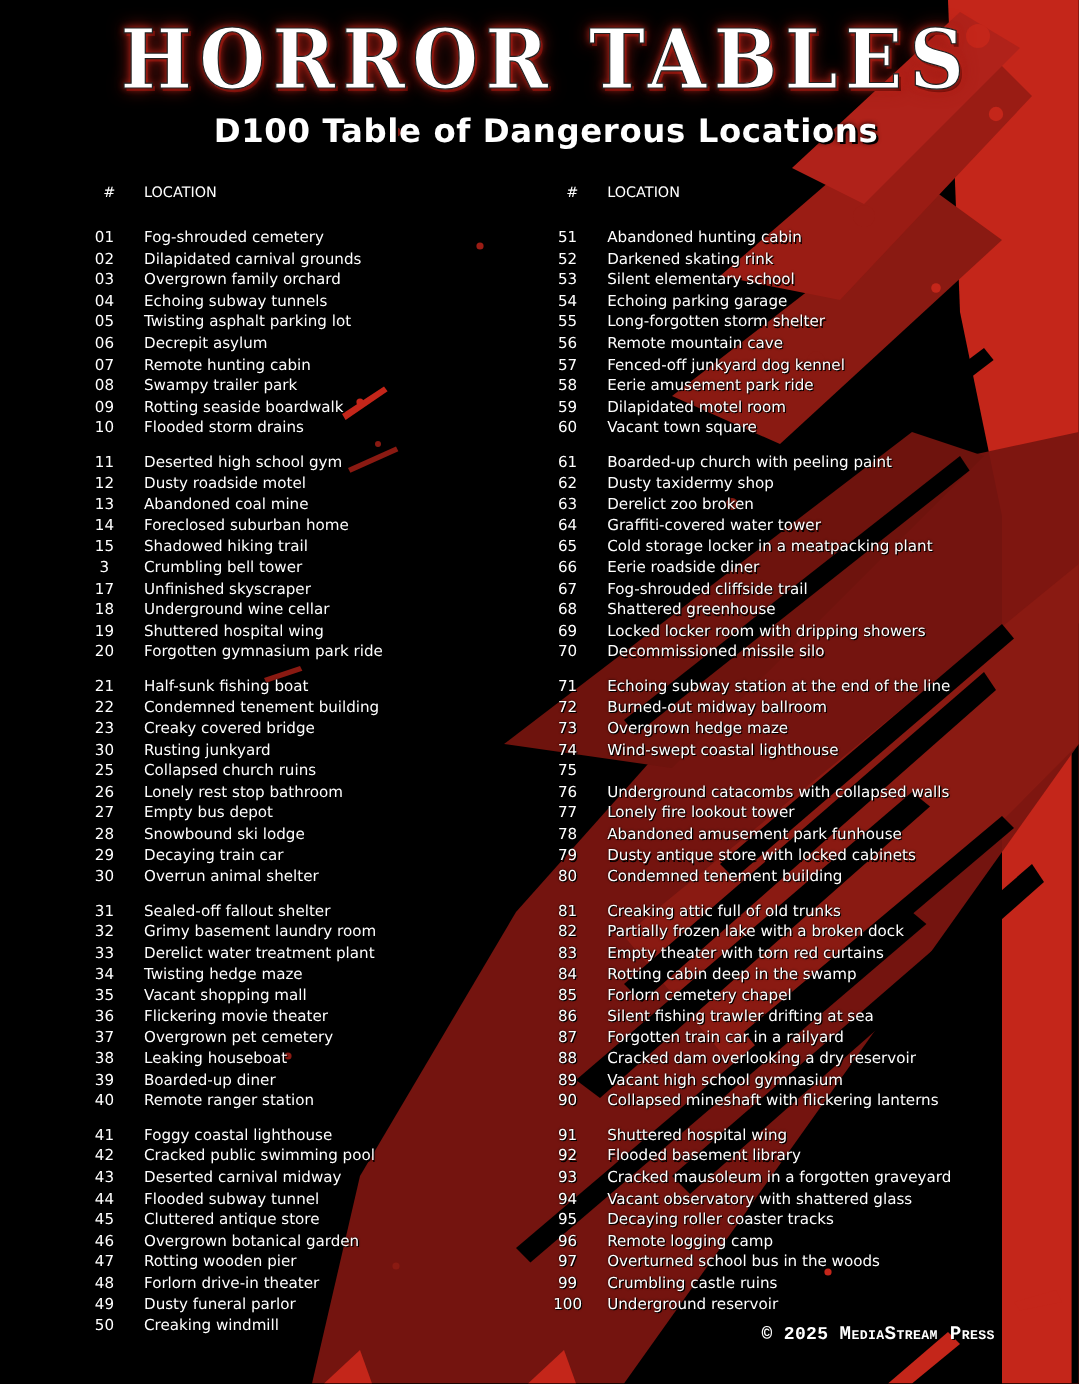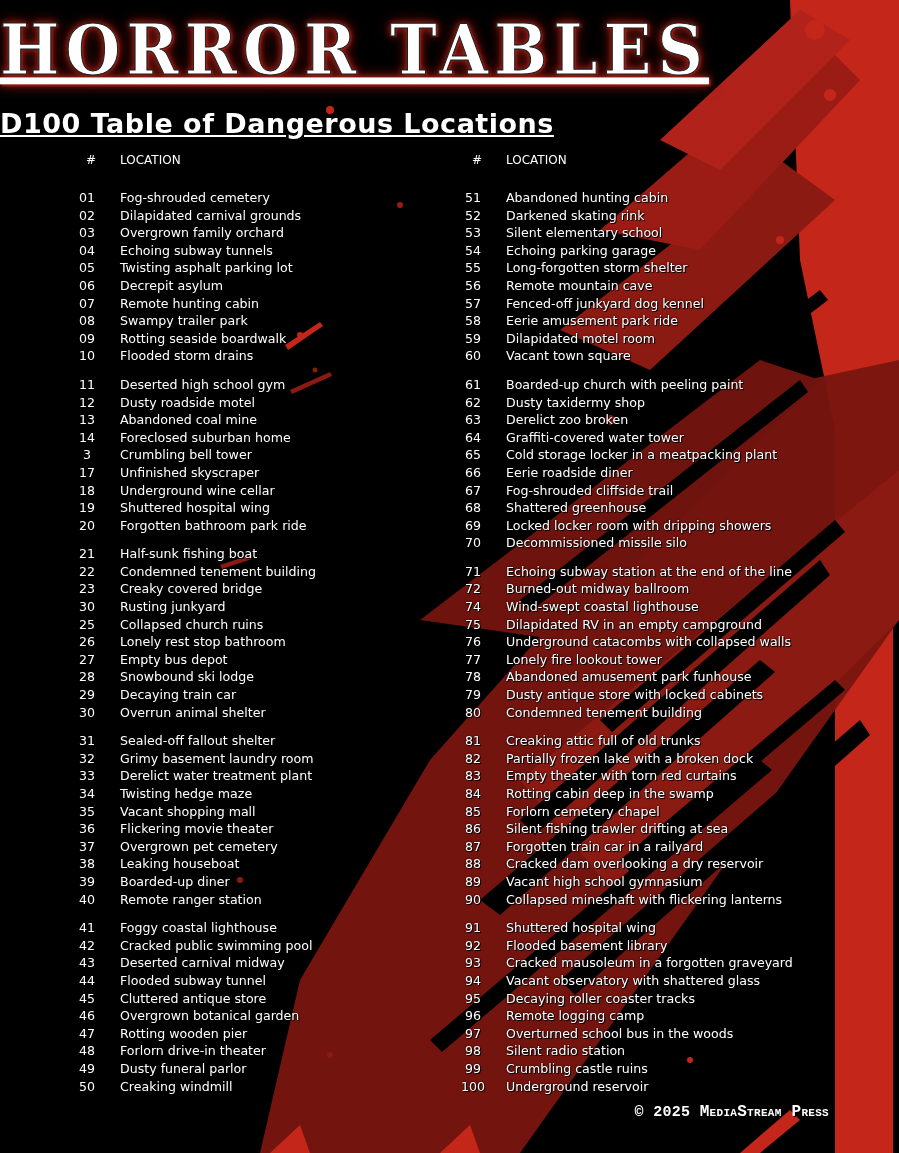--- a/index.html
+++ b/index.html
@@ -1,21 +1,21 @@
 <!DOCTYPE html>
 <html><head>
 <meta charset="utf-8">
 <style>
   html, body { margin: 0; padding: 0; background: #000; }
   body { width: 899px; height: 1153px; position: relative; overflow: hidden; font-family: "DejaVu Sans", sans-serif; color: #fff; }
   .bg { position: absolute; inset: 0; z-index: 0; }
-  .page-header { position: absolute; left: 0; right: 0; top: 0; text-align: left; z-index: 2; text-decoration: underline; }
+  .page-header { position: absolute; left: 11px; right: 0; top: 0; text-align: center; z-index: 2; }
   .main-title { display: block; margin-top: 8px; font-family: "DejaVu Serif", serif; font-size: 70px; letter-spacing: 6px; line-height: 84px; color: #fff; font-weight: bold;
     text-shadow: 0 0 6px #c4261a, 0 0 14px #9d1a12, 2px 2px 0 #5a0a06; -webkit-text-stroke: 1px #222; font-stretch: condensed; transform: scaleY(0.98); }
-  .subtitle { display: block; margin-top: 16px; font-family: "DejaVu Sans", sans-serif; font-size: 27px; font-weight: bold; letter-spacing: 0.5px; color: #fff; text-shadow: 0 0 4px #000, 2px 2px 0 #000; }
+  .subtitle { display: block; margin-top: 2px; font-family: "DejaVu Sans", sans-serif; font-size: 27px; font-weight: bold; letter-spacing: 0.5px; color: #fff; text-shadow: 0 0 4px #000, 2px 2px 0 #000; }
   .table-col { position: absolute; top: 153px; z-index: 2; }
   .table-col.left { left: 62px; width: 340px; }
   .table-col.right { left: 448px; width: 380px; }
   .col-head { display: flex; height: 20px; font-size: 12px; margin-bottom: 16px; }
   .col-head .num { width: 58px; text-align: center; }
   .group { margin-bottom: 11px; }
   .row { display: flex; height: 17.6px; line-height: 17.6px; font-size: 12.6px; white-space: nowrap; text-shadow: 0 0 2px #000, 1px 1px 0 #000; }
   .row .num { width: 50px; text-align: center; }
   .row .loc { padding-left: 8px; }
   .col-head .loc { padding-left: 0; }
@@ -136,38 +136,42 @@
         </div>
         <div class="row">
           <span class="num">13</span>
           <span class="loc">Abandoned coal mine</span>
         </div>
         <div class="row">
           <span class="num">14</span>
           <span class="loc">Foreclosed suburban home</span>
         </div>
         <div class="row">
+          <span class="num">15</span>
+          <span class="loc">Shadowed hiking trail</span>
+        </div>
+        <div class="row">
           <span class="num">3</span>
           <span class="loc">Crumbling bell tower</span>
         </div>
         <div class="row">
           <span class="num">17</span>
           <span class="loc">Unfinished skyscraper</span>
         </div>
         <div class="row">
           <span class="num">18</span>
           <span class="loc">Underground wine cellar</span>
         </div>
         <div class="row">
           <span class="num">19</span>
           <span class="loc">Shuttered hospital wing</span>
         </div>
         <div class="row">
           <span class="num">20</span>
-          <span class="loc">Forgotten bathroom park ride</span>
+          <span class="loc">Forgotten gymnasium park ride</span>
         </div>
       </div>
       <div class="group">
         <div class="row">
           <span class="num">21</span>
           <span class="loc">Half-sunk fishing boat</span>
         </div>
         <div class="row">
           <span class="num">22</span>
           <span class="loc">Condemned tenement building</span>
@@ -385,26 +389,29 @@
       <div class="group">
         <div class="row">
           <span class="num">71</span>
           <span class="loc">Echoing subway station at the end of the line</span>
         </div>
         <div class="row">
           <span class="num">72</span>
           <span class="loc">Burned-out midway ballroom</span>
         </div>
         <div class="row">
+          <span class="num">73</span>
+          <span class="loc">Overgrown hedge maze</span>
+        </div>
+        <div class="row">
           <span class="num">74</span>
           <span class="loc">Wind-swept coastal lighthouse</span>
         </div>
         <div class="row">
           <span class="num">75</span>
-          <span class="loc">Dilapidated RV in an empty campground</span>
         </div>
         <div class="row">
           <span class="num">76</span>
           <span class="loc">Underground catacombs with collapsed walls</span>
         </div>
         <div class="row">
           <span class="num">77</span>
           <span class="loc">Lonely fire lookout tower</span>
         </div>
         <div class="row">
@@ -483,24 +490,20 @@
           <span class="num">95</span>
           <span class="loc">Decaying roller coaster tracks</span>
         </div>
         <div class="row">
           <span class="num">96</span>
           <span class="loc">Remote logging camp</span>
         </div>
         <div class="row">
           <span class="num">97</span>
           <span class="loc">Overturned school bus in the woods</span>
-        </div>
-        <div class="row">
-          <span class="num">98</span>
-          <span class="loc">Silent radio station</span>
         </div>
         <div class="row">
           <span class="num">99</span>
           <span class="loc">Crumbling castle ruins</span>
         </div>
         <div class="row">
           <span class="num">100</span>
           <span class="loc">Underground reservoir</span>
         </div>
       </div>

